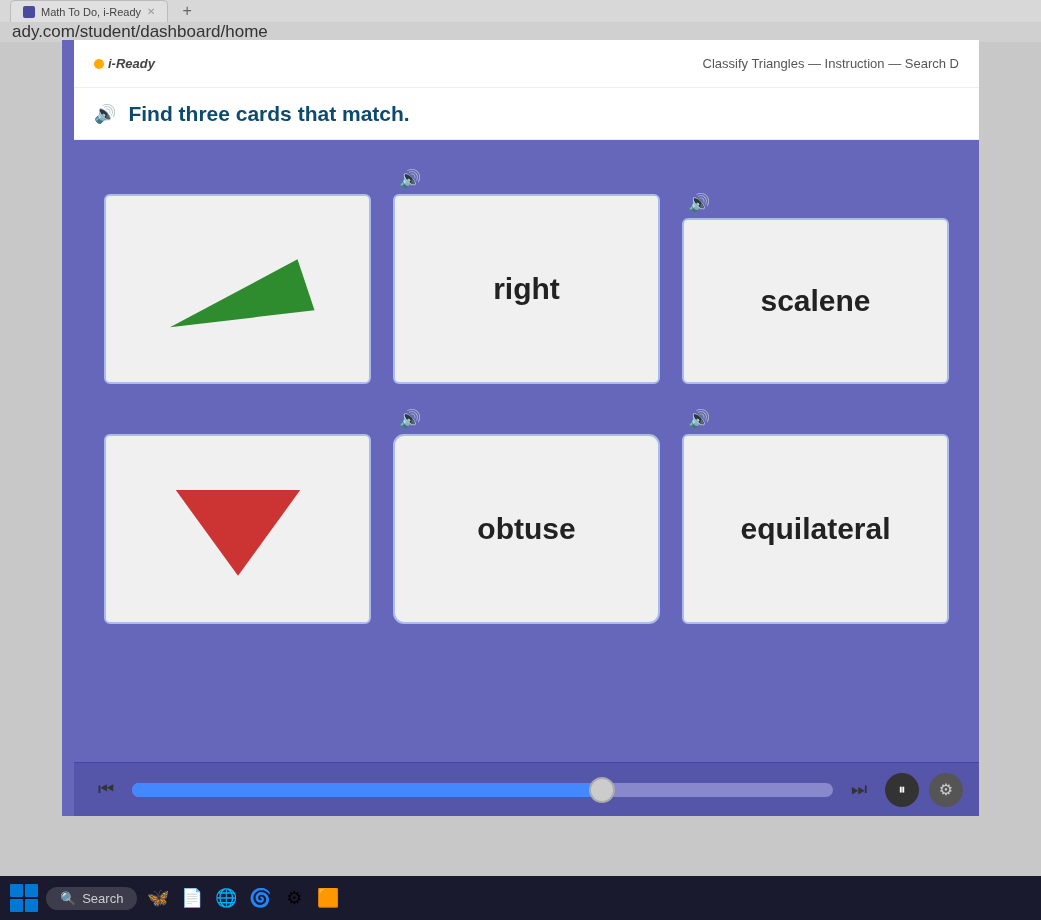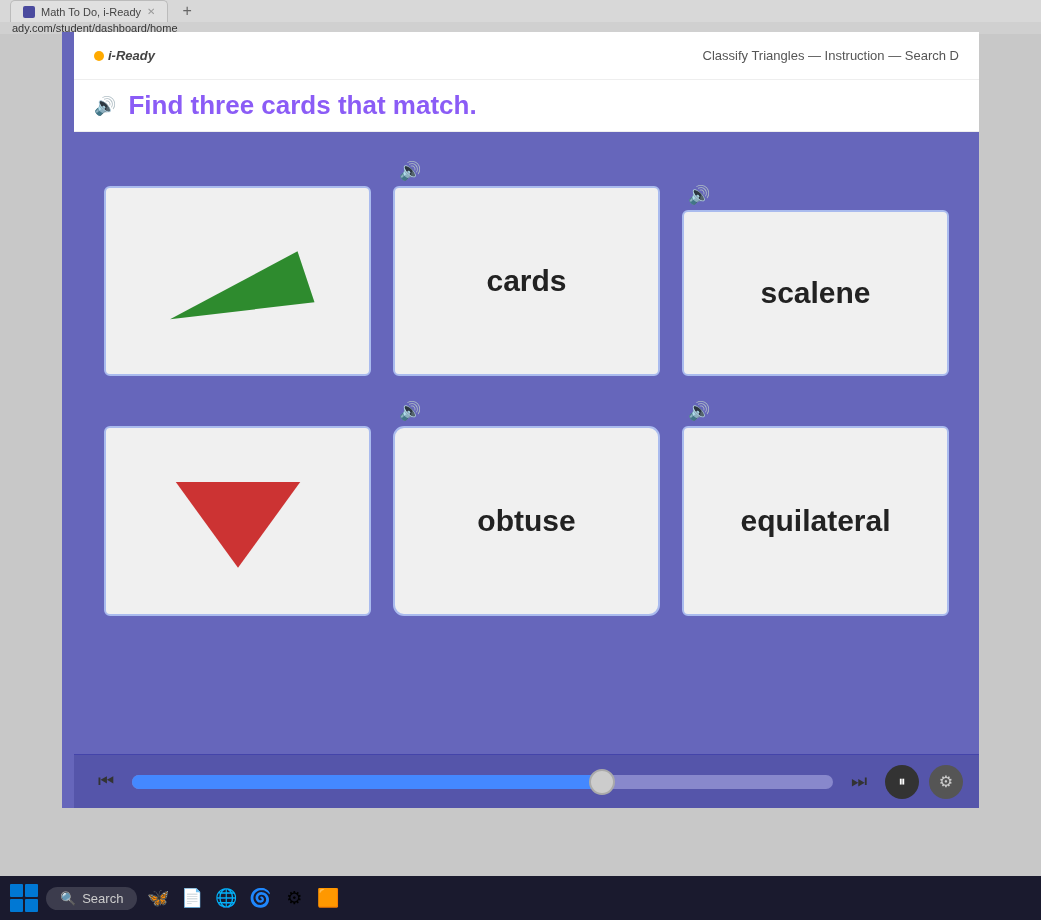--- a/index.html
+++ b/index.html
@@ -8,68 +8,68 @@
       height: 920px;
       background: #c8c8c8;
       font-family: Arial, sans-serif;
       overflow: hidden;
       position: relative;
     }
   </style>
 </head>
 <body>
 
-<div style="background:#e5e5e5; height:32px; display:flex; flex-direction:column;">
+<div style="background:#e5e5e5; height:40px; display:flex; flex-direction:column;">
   <div style="background:#d8d8d8; height:28px; display:flex; align-items:flex-end; padding: 0 10px; gap:4px;">
     <div style="background:#e0e0e0; border:1px solid #bbb; border-bottom:none; border-radius:5px 5px 0 0; padding:4px 12px; font-size:11px; color:#444; display:flex; align-items:center; gap:6px; height:22px;">
       <span style="width:12px;height:12px;background:#4a4a9e;border-radius:2px;display:inline-block;"></span>
       <span style="font-size:11px;">Math To Do, i-Ready</span>
       <span style="color:#999;font-size:10px;">✕</span>
     </div>
     <div style="padding:4px 10px;font-size:16px;color:#666;cursor:pointer;height:22px;display:flex;align-items:center;">+</div>
   </div>
   <div style="background:#d0d0d0; height:20px; display:flex; align-items:center; padding:0 12px;">
-    <span style="font-size:11px;color:#333;">ady.com/student/dashboard/home</span>
+    <span style="font-size:17px;color:#333;">ady.com/student/dashboard/home</span>
   </div>
 </div>
 
 <div style="background:#6666bb; margin:0 62px; height:776px; display:flex; flex-direction:column; position:relative;padding-left:12px;">
 
   <div style="background:white; padding:8px 20px; display:flex; align-items:center; justify-content:space-between; height:48px; border-bottom:1px solid #eee;">
     <div style="display:flex;align-items:center;gap:4px;">
       <span style="width:10px;height:10px;background:#ffaa00;border-radius:50%;display:inline-block;"></span>
       <span style="font-size:13px;color:#444;font-weight:bold;font-style:italic;">i-Ready</span>
     </div>
     <span style="font-size:13px;color:#555;">Classify Triangles — Instruction — Search D</span>
   </div>
 
   <div style="background:white; padding:10px 20px; display:flex; align-items:center; gap:12px; height:52px; border-bottom:1px solid #eee;">
     <div style="color:#555;font-size:18px;cursor:pointer;">🔊</div>
-    <span style="font-size:26px;font-weight:bold;color:#8b5cf6;">Find three cards that match.</span>
+    <span style="font-size:21px;font-weight:bold;color:#0c4a6e;">Find three cards that match.</span>
   </div>
 
   <div style="flex:1; padding:28px 30px 10px 30px; display:flex; flex-direction:column; gap:24px;">
 
     <div style="display:grid; grid-template-columns:1fr 1fr 1fr; gap:22px; align-items:end;">
 
       <div style="display:flex;flex-direction:column;align-items:center;gap:4px;">
         <div style="height:22px;"></div>
         <div style="background:#f0f0f0;border:2px solid #aabbee;border-radius:6px;width:100%;height:190px;display:flex;align-items:center;justify-content:center;cursor:pointer;">
           <svg viewBox="0 0 200 150" width="170" height="130">
             <polygon points="20,120 190,100 170,40" fill="#2e8b2e"></polygon>
           </svg>
         </div>
       </div>
 
       <div style="display:flex;flex-direction:column;align-items:center;gap:4px;">
         <div style="display:flex;align-items:center;width:100%;padding-left:6px;cursor:pointer;">
           <span style="font-size:18px;color:#666;">🔊</span>
         </div>
         <div style="background:#f0f0f0;border:2px solid #aabbee;border-radius:6px;width:100%;height:190px;display:flex;align-items:center;justify-content:center;cursor:pointer;">
-          <span style="font-size:30px;font-weight:bold;color:#222;">cards</span>
+          <span style="font-size:30px;font-weight:bold;color:#222;">right</span>
         </div>
       </div>
 
       <div style="display:flex;flex-direction:column;align-items:center;gap:4px;">
         <div style="display:flex;align-items:center;width:100%;padding-left:6px;cursor:pointer;">
           <span style="font-size:18px;color:#666;">🔊</span>
         </div>
         <div style="background:#f0f0f0;border:2px solid #aabbee;border-radius:6px;width:100%;height:166px;display:flex;align-items:center;justify-content:center;cursor:pointer;">
           <span style="font-size:30px;font-weight:bold;color:#222;">scalene</span>
         </div>

